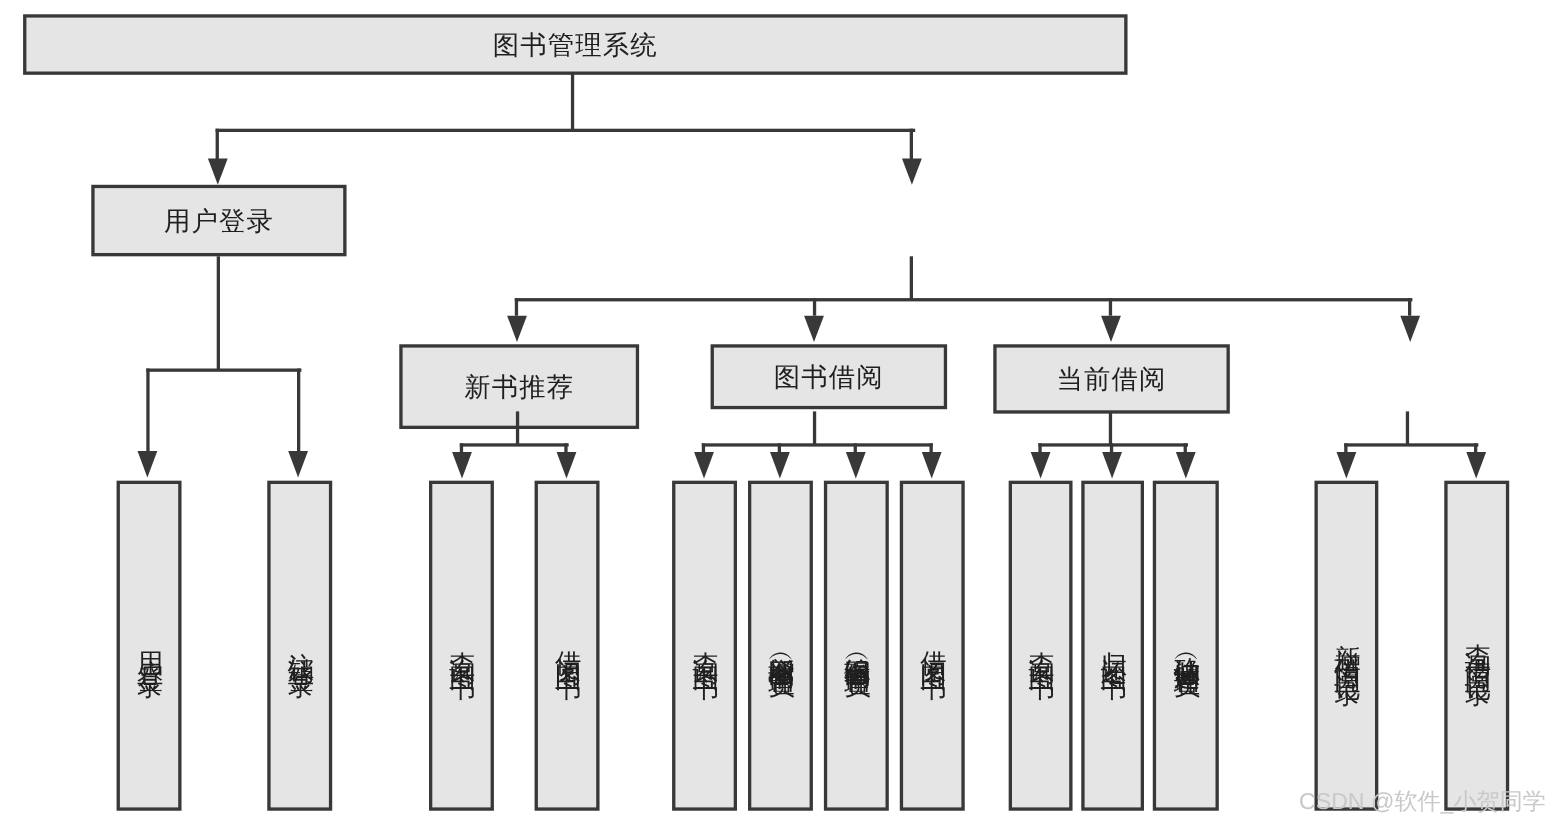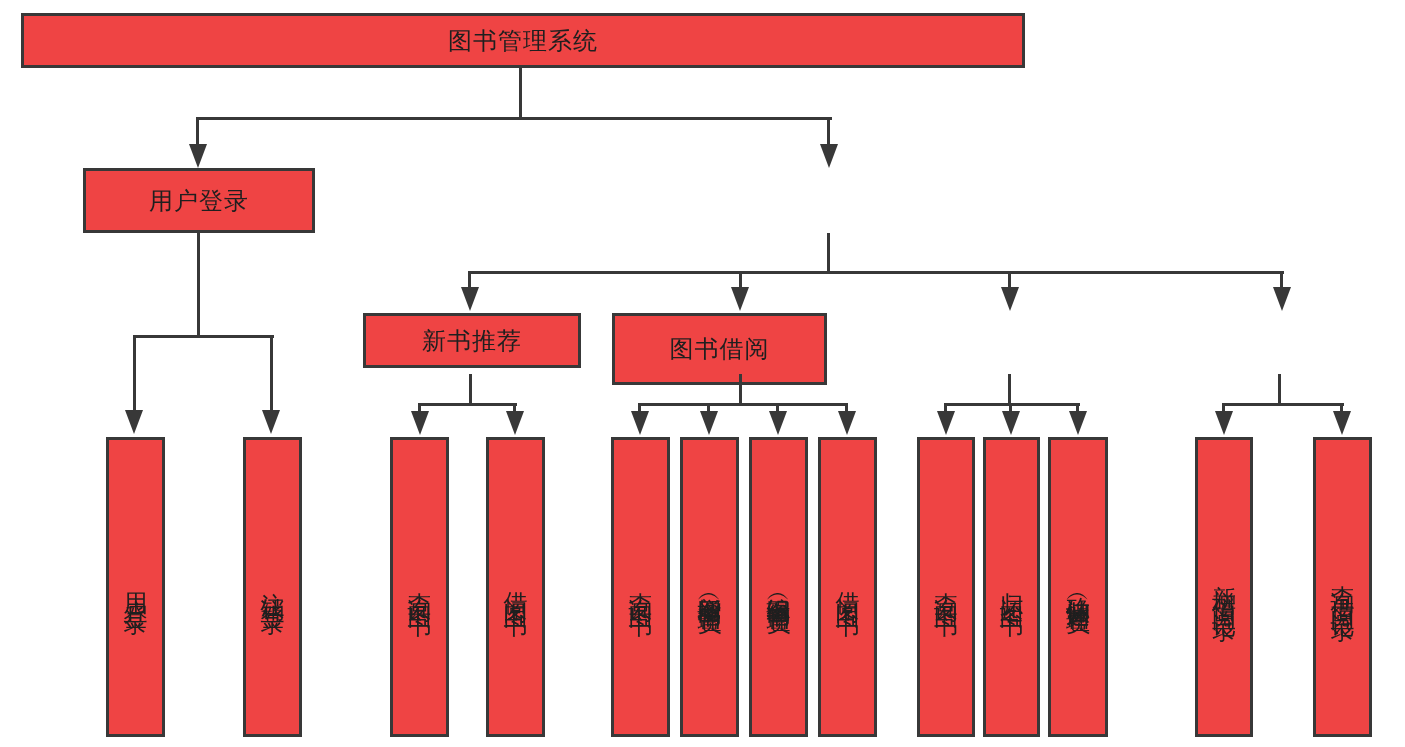--- a/index.html
+++ b/index.html
@@ -1,21 +1,21 @@
 <!DOCTYPE html>
 <html><head>
 <meta charset="utf-8">
 <style>
   html,body{margin:0;padding:0;background:#ffffff;}
   #canvas{
     position:relative;width:1405px;height:747px;background:#ffffff;overflow:hidden;
     font-family:"Liberation Sans","DejaVu Sans",sans-serif;
   }
   .box{
-    position:absolute;background:#ef4444;border:3px solid #383838;box-sizing:border-box;
+    position:absolute;background:#e5e5e5;border:3px solid #383838;box-sizing:border-box;
     display:flex;align-items:center;justify-content:center;
     color:#1f1f1f;font-size:24px;letter-spacing:1px;white-space:nowrap;
   }
   .vbox{
     writing-mode:vertical-rl;text-orientation:mixed;
     letter-spacing:7px;line-height:1;white-space:normal;
   }
   .vbox.tight{letter-spacing:2px;}
   .hl{position:absolute;height:3px;background:#383838;}
   .vl{position:absolute;width:3px;background:#383838;}
@@ -62,22 +62,23 @@
     <div class="vl" style="left:468px;top:271px;height:16px"></div>
     <div class="arr" style="left:461px;top:287px"></div>
     <div class="vl" style="left:739px;top:271px;height:16px"></div>
     <div class="arr" style="left:731px;top:287px"></div>
     <div class="vl" style="left:1008px;top:271px;height:16px"></div>
     <div class="arr" style="left:1001px;top:287px"></div>
     <div class="vl" style="left:1280px;top:271px;height:16px"></div>
     <div class="arr" style="left:1273px;top:287px"></div>
   </div>
 
-  <div class="box" style="left:363px;top:313px;width:218px;height:55px">新书推荐</div>
-  <div class="box" style="left:612px;top:313px;width:215px;height:72px">图书借阅</div>
+  <div class="box" style="left:363px;top:313px;width:218px;height:77px">新书推荐</div>
+  <div class="box" style="left:646px;top:313px;width:215px;height:59px">图书借阅</div>
+  <div class="box" style="left:903px;top:313px;width:215px;height:63px">当前借阅</div>
 
   <div>
     <div class="vl" style="left:469px;top:374px;height:31px"></div>
     <div class="hl" style="left:418px;top:403px;width:99px"></div>
     <div class="vl" style="left:418px;top:403px;height:9px"></div>
     <div class="arr" style="left:411px;top:411px"></div>
     <div class="vl" style="left:513px;top:403px;height:9px"></div>
     <div class="arr" style="left:506px;top:411px"></div>
   </div>
 
@@ -125,14 +126,15 @@
   <div class="box vbox tight" style="left:749px;top:437px;width:59px;height:300px">编辑图书（管理员）</div>
   <div class="box vbox" style="left:818px;top:437px;width:59px;height:300px">借阅图书</div>
 
   <div class="box vbox" style="left:917px;top:437px;width:58px;height:300px">查询图书</div>
   <div class="box vbox" style="left:983px;top:437px;width:57px;height:300px">归还图书</div>
   <div class="box vbox tight" style="left:1048px;top:437px;width:60px;height:300px">确认归还（管理员）</div>
 
   <div class="box vbox" style="left:1195px;top:437px;width:58px;height:300px">新增借阅记录</div>
   <div class="box vbox" style="left:1313px;top:437px;width:59px;height:300px">查询借阅记录</div>
 
+  <div class="watermark">CSDN @软件_小贺同学</div>
 
 </div>
 
 </body></html>

